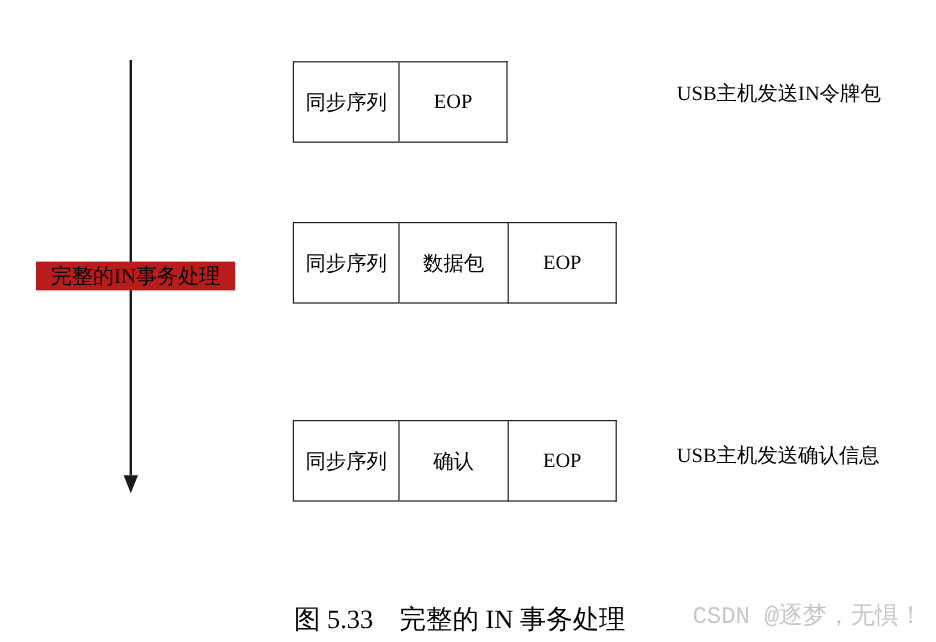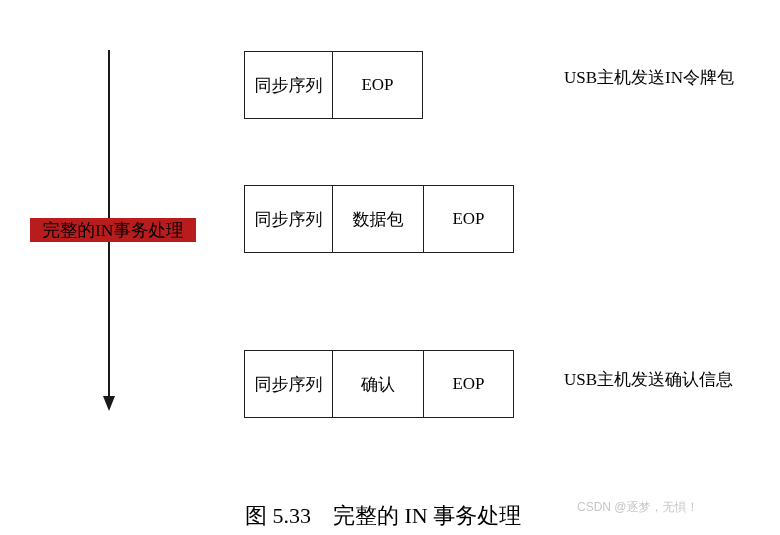--- a/index.html
+++ b/index.html
@@ -86,23 +86,23 @@
     top: 501px;
     font-size: 22px;
     white-space: nowrap;
   }
 
   
   .watermark {
     position: absolute;
     left: 577px;
     top: 499px;
-    font-size: 12px;
+    font-size: 20px;
     color: #c7c7c7;
-    font-family: Liberation Sans, sans-serif;
+    font-family: Liberation Mono, monospace;
     white-space: nowrap;
   }
 </style>
 </head>
 <body>
 
 <div class="page">
 
   <div class="arrow-line"></div>
   <div class="arrow-head"></div>

